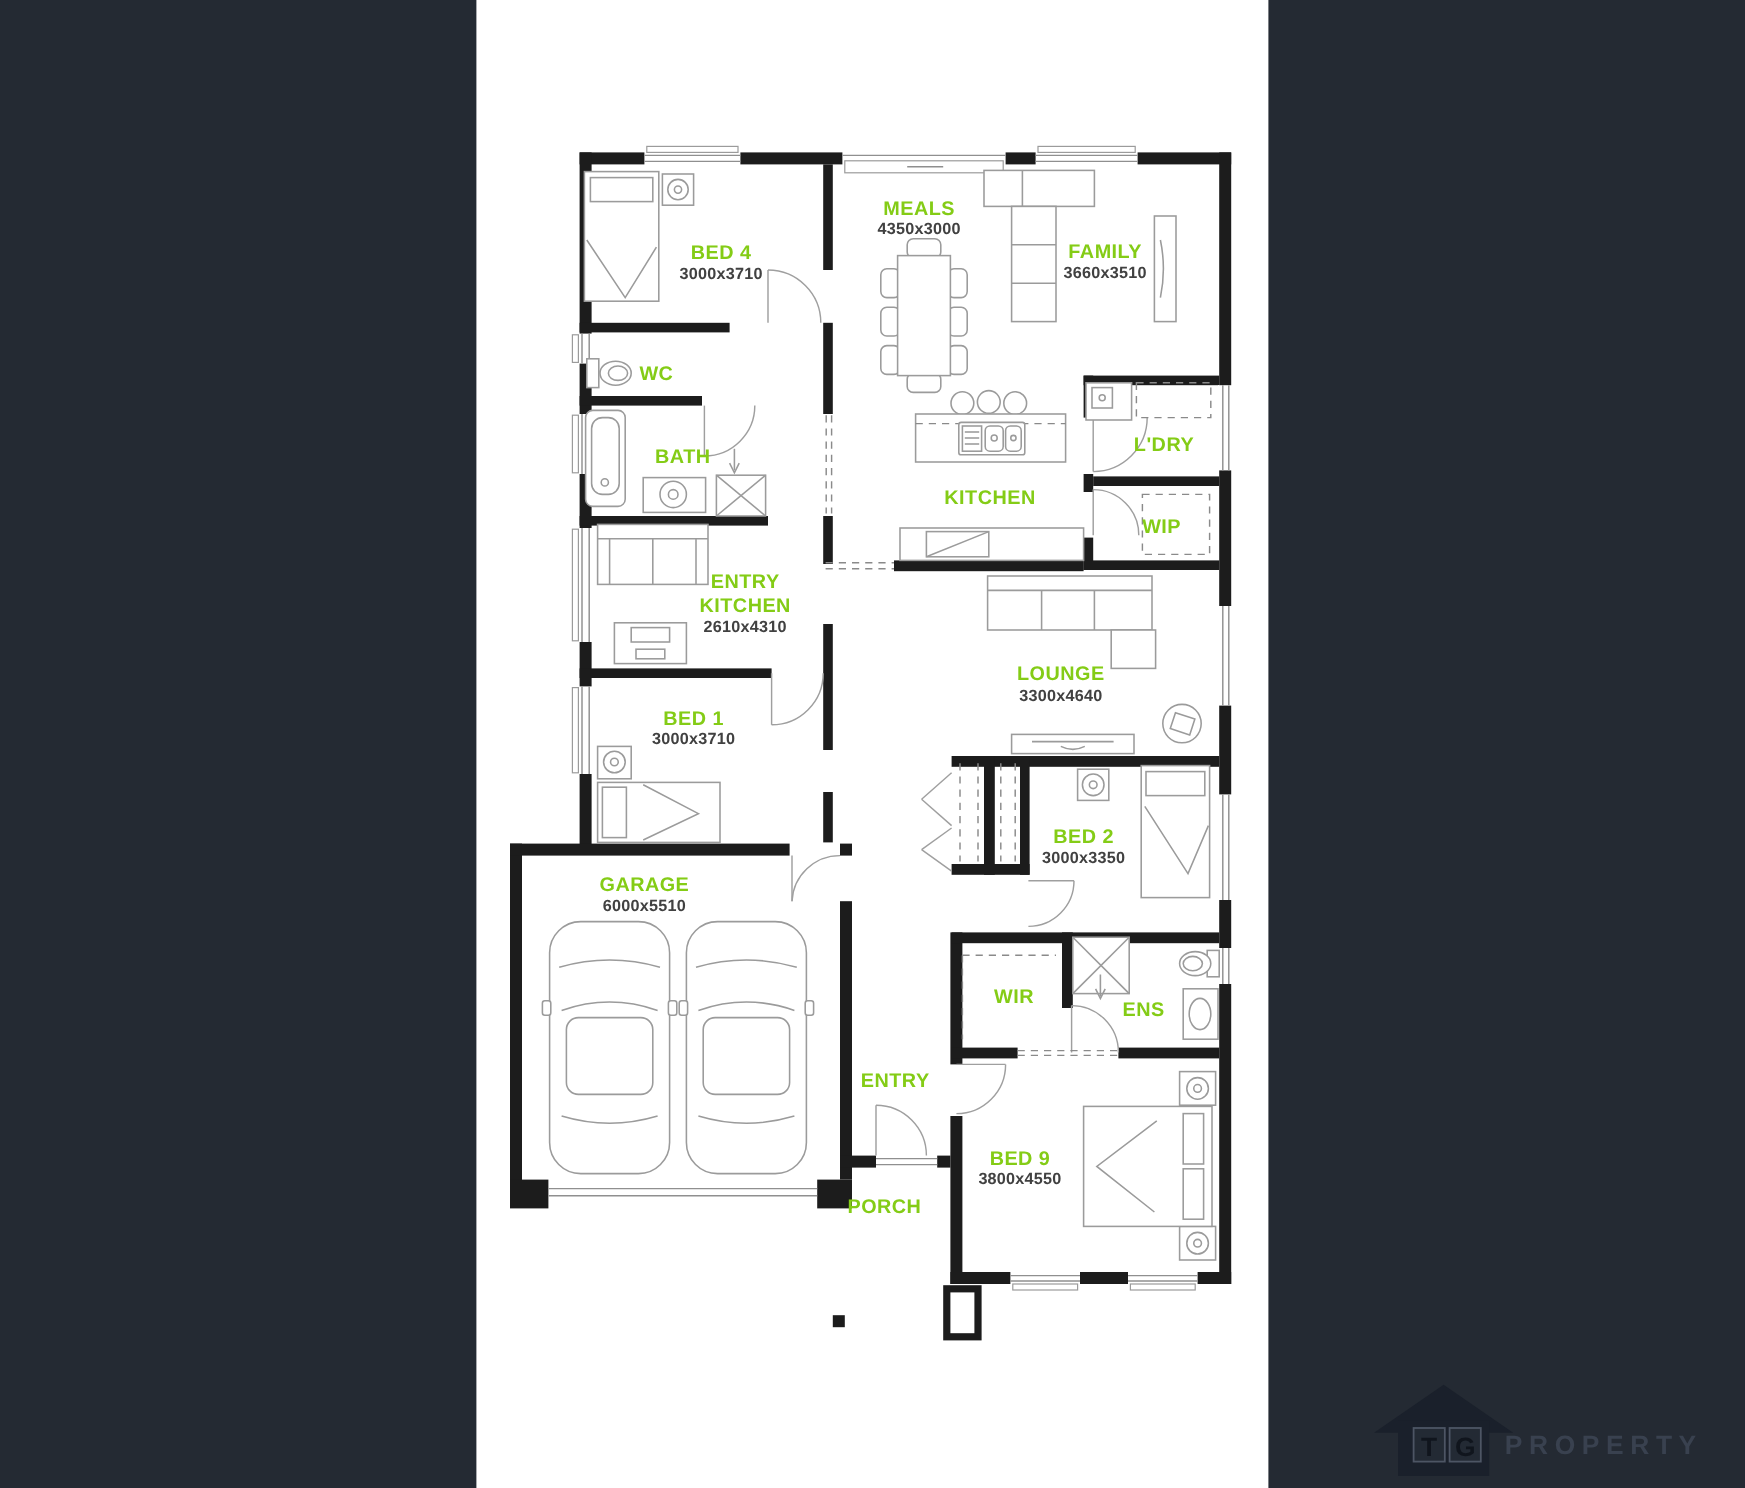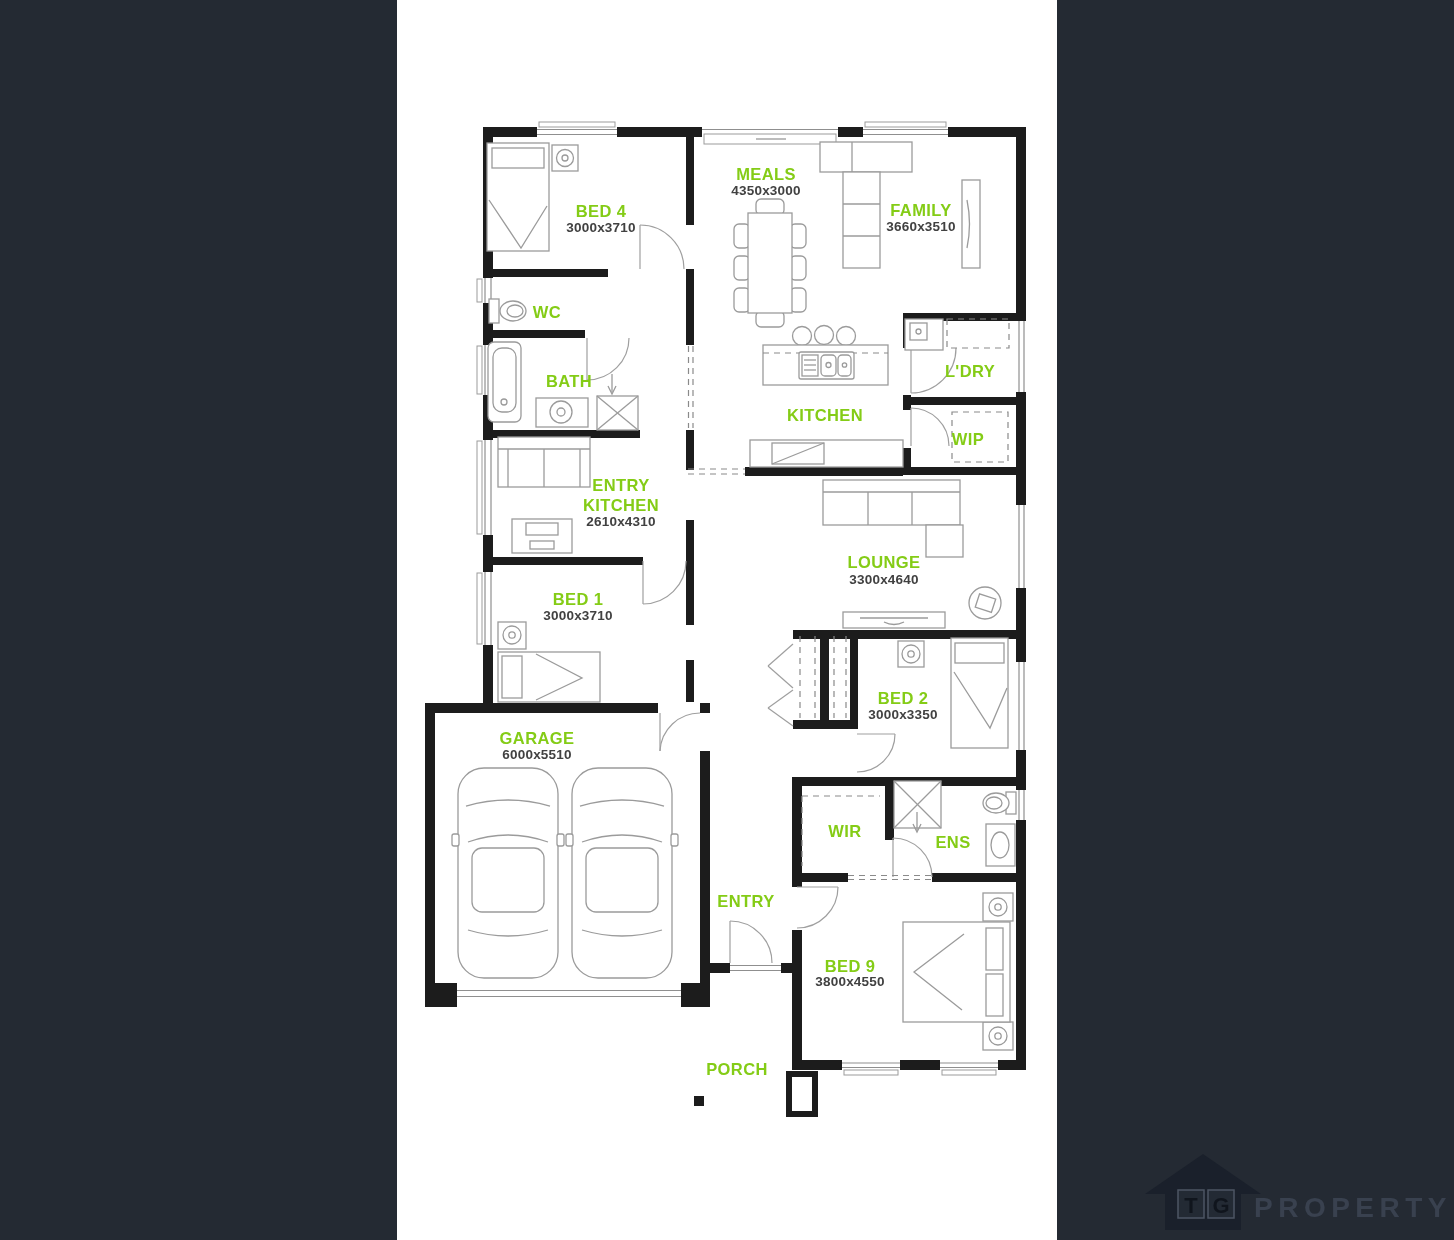--- a/index.html
+++ b/index.html
@@ -18,21 +18,21 @@
     color:#84cc16;white-space:nowrap;line-height:1;
   }
   .dims{
     position:absolute;transform:translate(-50%,-50%);
     font-weight:700;font-size:13.5px;letter-spacing:.2px;
     color:#414141;white-space:nowrap;line-height:1;
   }
   .logo{position:absolute;left:1145px;top:1152px;}
   .logo-text{
     position:absolute;left:1254px;top:1194px;
-    font-weight:700;font-size:28px;letter-spacing:5.5px;
+    font-weight:700;font-size:22px;letter-spacing:5.5px;
     color:#39414f;white-space:nowrap;line-height:1;
   }
   svg .wall{fill:#1c1c1c;}
   svg .furn{fill:#ffffff;stroke:#9b9b9b;stroke-width:1.3;}
   svg .furnln{fill:none;stroke:#9b9b9b;stroke-width:1.3;}
   svg .door{fill:none;stroke:#9f9f9f;stroke-width:1.2;}
   svg .win{stroke:#8f8f8f;stroke-width:1.2;}
   svg .dash{fill:none;stroke:#8a8a8a;stroke-width:1.2;stroke-dasharray:6 5;}
   svg .sill{fill:#ffffff;stroke:#9b9b9b;stroke-width:1;}
 </style>
@@ -409,21 +409,21 @@
   <div class="dims" style="left:578px;top:616px">3000x3710</div>
   <div class="lbl" style="left:903px;top:698px">BED 2</div>
   <div class="dims" style="left:903px;top:715px">3000x3350</div>
   <div class="lbl" style="left:537px;top:738px">GARAGE</div>
   <div class="dims" style="left:537px;top:755px">6000x5510</div>
   <div class="lbl" style="left:845px;top:831px">WIR</div>
   <div class="lbl" style="left:953px;top:842px">ENS</div>
   <div class="lbl" style="left:746px;top:901px">ENTRY</div>
   <div class="lbl" style="left:850px;top:966px">BED 9</div>
   <div class="dims" style="left:850px;top:982px">3800x4550</div>
-  <div class="lbl" style="left:737px;top:1069px">PORCH</div>
+  <div class="lbl" style="left:737px;top:1006px">PORCH</div>
 
   <svg class="logo" width="120" height="82" viewBox="0 0 120 82">
     <polygon points="58,2 0,42 116,42" fill="#1a202b"></polygon>
     <rect x="20" y="32" width="76" height="46" fill="#1a202b"></rect>
     <rect x="33" y="38" width="26" height="28" fill="#232a34" stroke="#4d5564" stroke-width="1.5"></rect>
     <rect x="63" y="38" width="26" height="28" fill="#232a34" stroke="#4d5564" stroke-width="1.5"></rect>
     <text x="46" y="61" text-anchor="middle" font-family="Liberation Sans, sans-serif" font-size="22" font-weight="700" fill="#10151d">T</text>
     <text x="76" y="61" text-anchor="middle" font-family="Liberation Sans, sans-serif" font-size="22" font-weight="700" fill="#10151d">G</text>
   </svg>
   <div class="logo-text">PROPERTY</div>

